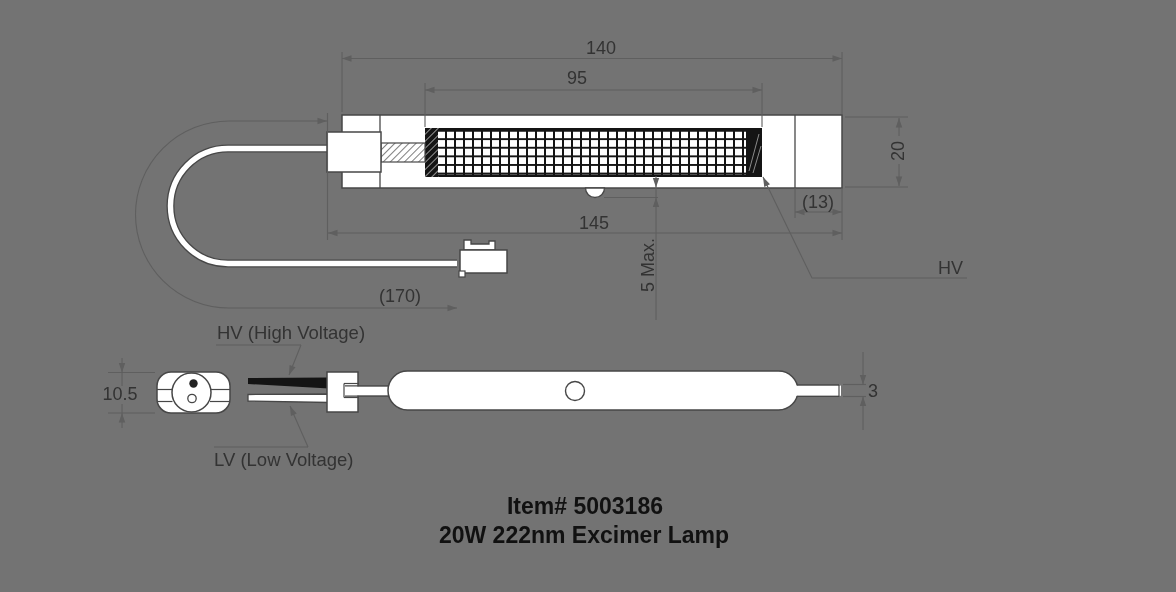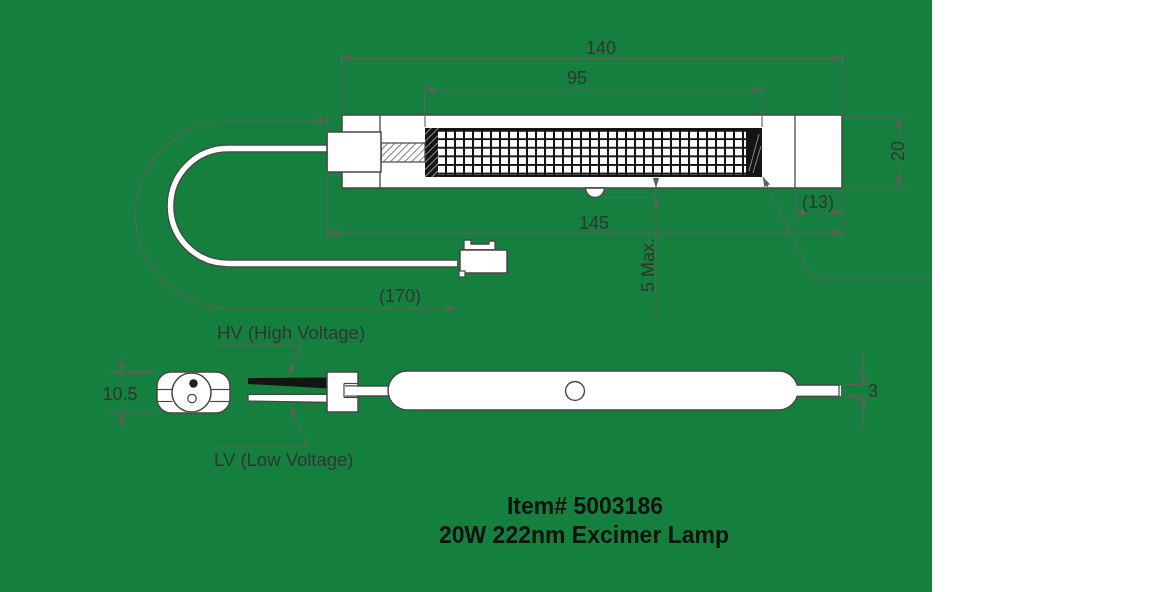--- a/index.html
+++ b/index.html
@@ -1,16 +1,16 @@
 <!DOCTYPE html>
 <html><head>
 <meta charset="utf-8">
 <style>
   html,body{margin:0;padding:0;background:#ffffff;}
-  .canvas{position:relative;width:932px;height:592px;background:#15803d;overflow:hidden;
+  .canvas{position:relative;width:1176px;height:592px;background:#737373;overflow:hidden;
           font-family:"Liberation Sans", sans-serif;}
   svg{display:block;}
   svg text{font-family:"Liberation Sans", sans-serif;fill:#333333;}
   .dim-text{font-size:18px;}
   .label-text{font-size:18.5px;}
   .title-text{font-size:23px;font-weight:bold;fill:#111111;}
 </style>
 </head>
 <body>
 

